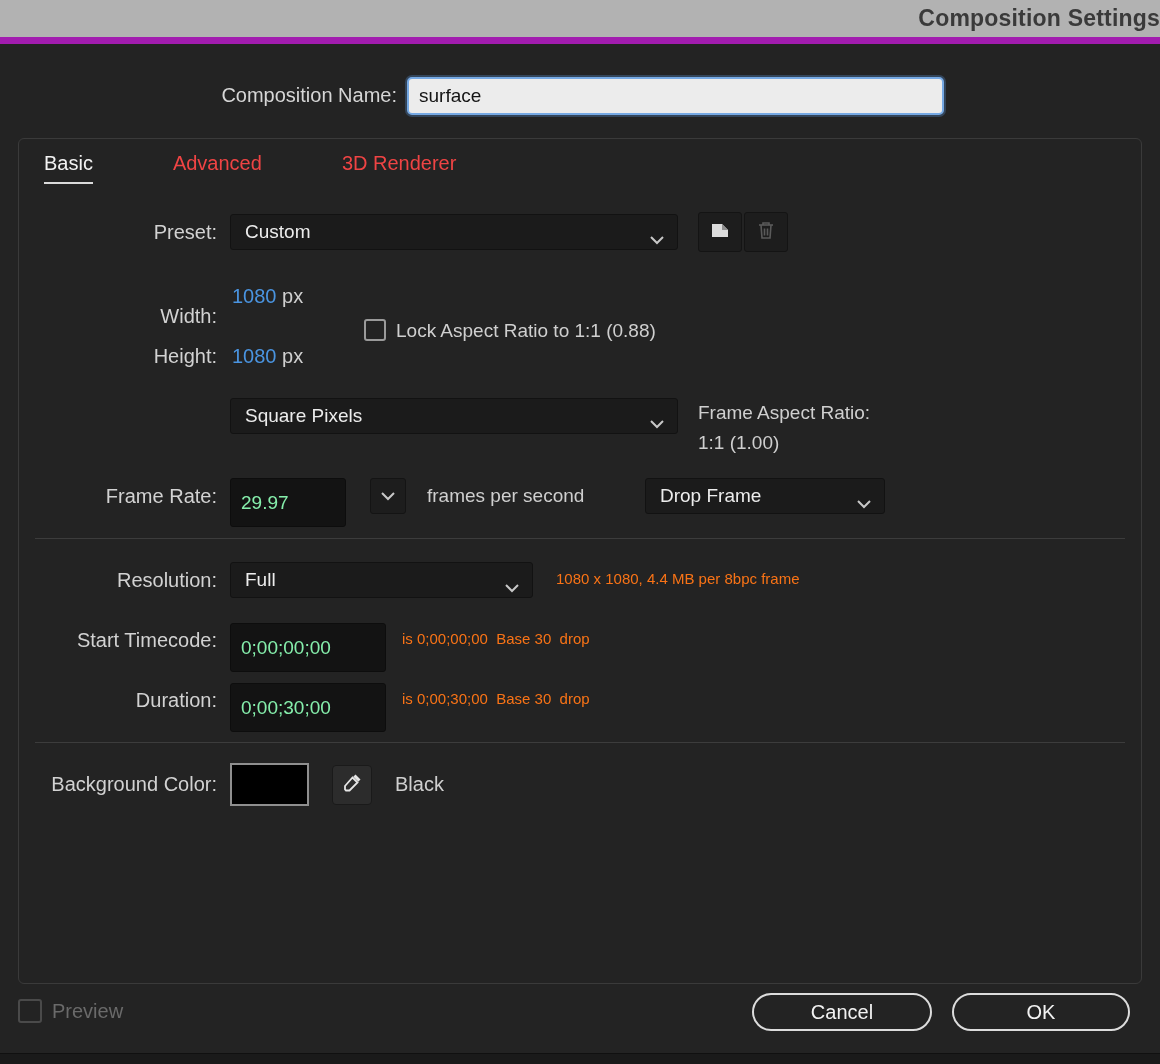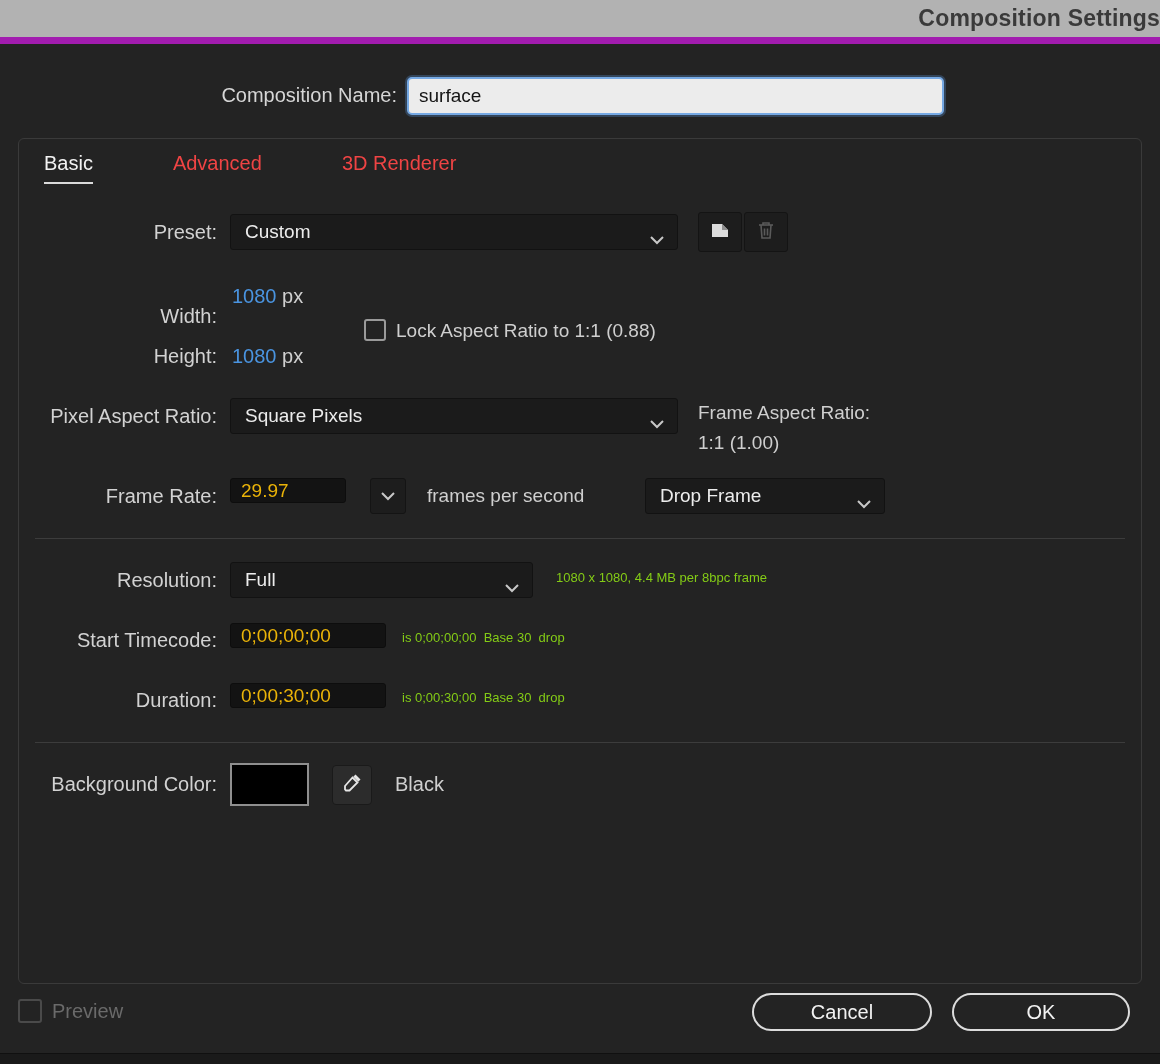--- a/index.html
+++ b/index.html
@@ -41,40 +41,40 @@
   .row-label { position:absolute; left:0; width:217px; text-align:right; font-size:20px; color:#d2d2d2; }
 
   
   .dropdown {
     position:absolute; height:36px; background:#1b1b1b; border:1px solid #121212;
     border-radius:3px; display:flex; align-items:center; padding:6px 14px;
     font-size:19px; color:#ececec;
   }
   .dropdown .chev { position:absolute; right:12px; top:13px; }
   .textfield {
-    position:absolute; height:25px; background:#131313; border:1px solid #0d0d0d;
-    border-radius:3px; color:#eab308; font-size:19px; font-family:inherit; padding:0 10px; outline:none;
+    position:absolute; height:49px; background:#131313; border:1px solid #0d0d0d;
+    border-radius:3px; color:#86efac; font-size:19px; font-family:inherit; padding:0 10px; outline:none;
   }
   .iconbtn {
     position:absolute; width:44px; height:40px; background:#1d1d1d; border:1px solid #141414;
     border-radius:3px; display:flex; align-items:center; justify-content:center;
   }
   .smallbtn {
     position:absolute; width:36px; height:36px; background:#1d1d1d; border:1px solid #141414;
     border-radius:3px; display:flex; align-items:center; justify-content:center;
   }
   .checkbox {
     position:absolute; width:22px; height:22px; border:2px solid #9a9a9a; border-radius:3px; background:transparent;
   }
   .checkbox.disabled { border-color:#4a4a4a; }
   .divider { position:absolute; left:35px; width:1090px; height:1px; background:#3c3c3c; }
 
   .value-blue { color:#4a94e0; }
   .unit { color:#cfcfcf; }
-  .infotext { position:absolute; font-size:13px; color:#84cc16; white-space:pre; }
+  .infotext { position:absolute; font-size:15px; color:#f97316; white-space:pre; }
   .sidetext { position:absolute; font-size:19px; color:#cfcfcf; white-space:pre; }
 
   
   .swatch { position:absolute; left:230px; top:763px; width:79px; height:43px;
     background:#000; border:2px solid #8f8f8f; }
   .eyedropper-btn { position:absolute; left:332px; top:765px; width:40px; height:40px;
     background:#2c2c2c; border:1px solid #1a1a1a; border-radius:4px;
     display:flex; align-items:center; justify-content:center; }
 
   
@@ -143,21 +143,20 @@
 
   <div class="checkbox" style="left:364px; top:319px;"></div>
   <div class="sidetext" style="left:396px; top:320px;">Lock Aspect Ratio to 1:1 (0.88)</div>
 
   <div class="row-label" style="top:345px;">Height:</div>
   <div style="position:absolute; left:232px; top:345px; font-size:20px;">
     <span class="value-blue">1080</span>
     <span class="unit">px</span>
   </div>
 
-  <div class="row-label" style="top:405px;">Pixel Aspect Ratio:</div>
   <div class="dropdown" style="left:230px; top:398px; width:448px;">
     <span>Square Pixels</span>
     <span class="chev">
       <svg width="16" height="10" viewBox="0 0 16 10">
           <path d="M2 2 L8 8 L14 2" stroke="#c8c8c8" stroke-width="2" fill="none"></path>
         </svg>
     </span>
   </div>
   <div class="sidetext" style="left:698px; top:402px;">Frame Aspect Ratio:</div>
   <div class="sidetext" style="left:698px; top:432px;">1:1 (1.00)</div>

